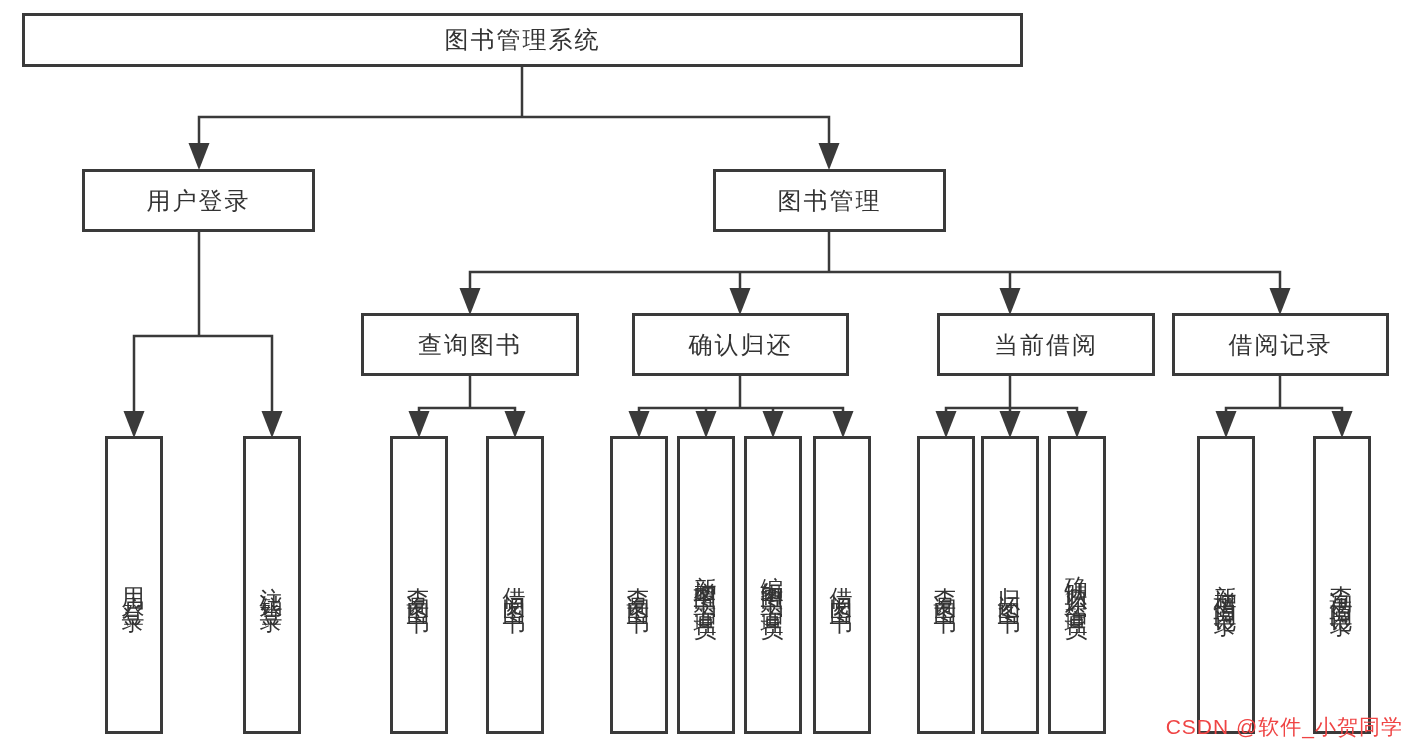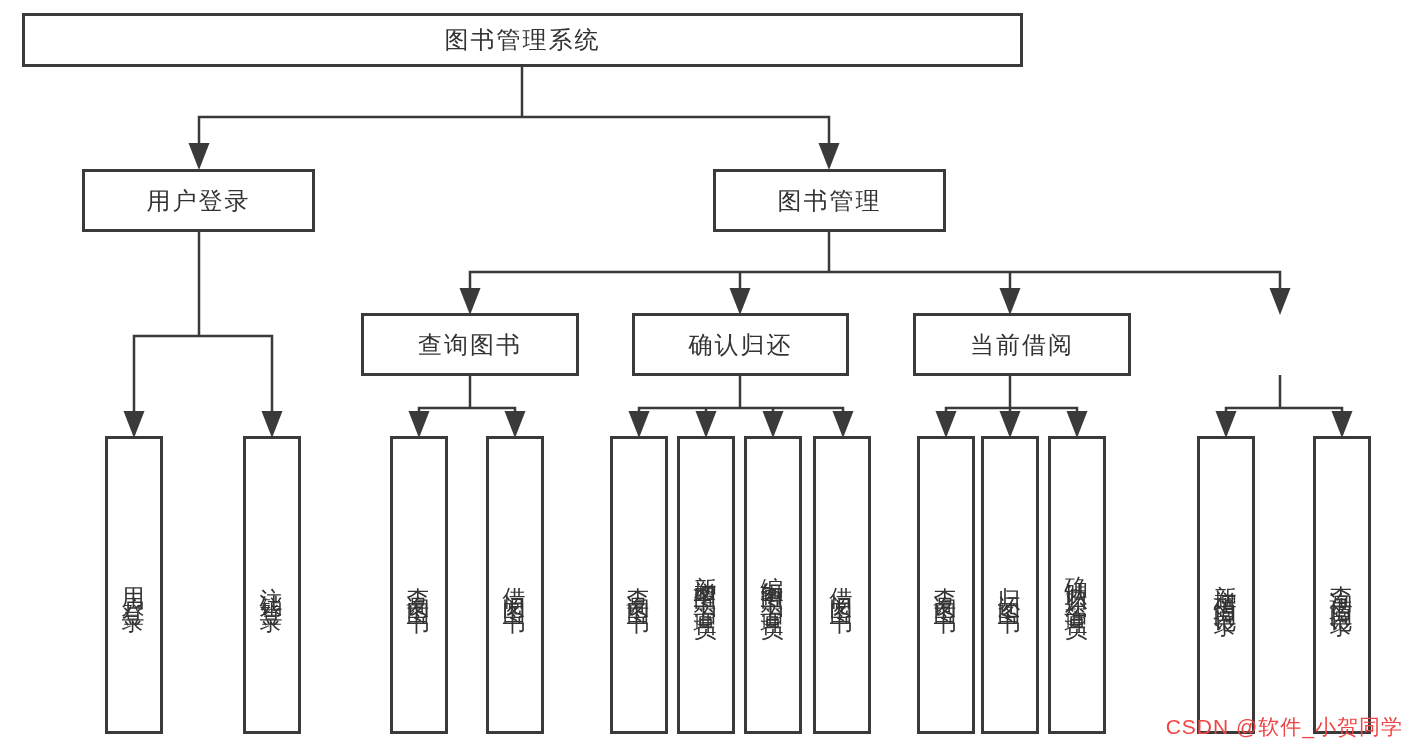--- a/index.html
+++ b/index.html
@@ -124,21 +124,22 @@
     </g>
   </svg>
 
   <div class="hbox" style="left:22px; top:13px; width:1001px; height:54px;">图书管理系统</div>
 
   <div class="hbox" style="left:82px; top:169px; width:233px; height:63px;">用户登录</div>
   <div class="hbox" style="left:713px; top:169px; width:233px; height:63px;">图书管理</div>
 
   <div class="hbox" style="left:361px; top:313px; width:218px; height:63px;">查询图书</div>
   <div class="hbox" style="left:632px; top:313px; width:217px; height:63px;">确认归还</div>
-  <div class="hbox" style="left:913px; top:313px; width:218px; height:63px;">当前借阅</div>
+  <div class="hbox" style="left:937px; top:313px; width:218px; height:63px;">当前借阅</div>
+  <div class="hbox" style="left:1172px; top:313px; width:217px; height:63px;">借阅记录</div>
 
   <div class="vbox" style="left:105px;">用户登录</div>
   <div class="vbox" style="left:243px;">注销登录</div>
 
   <div class="vbox" style="left:390px;">查询图书</div>
   <div class="vbox" style="left:486px;">借阅图书</div>
 
   <div class="vbox" style="left:610px;">查询图书</div>
   <div class="vbox long" style="left:677px;">新增图书（管理员）</div>
   <div class="vbox long" style="left:744px;">编辑图书（管理员）</div>

